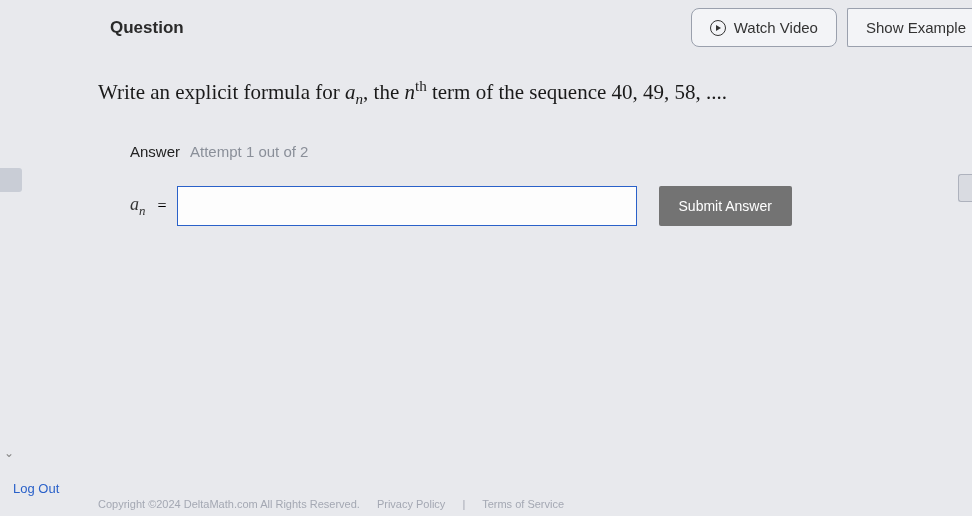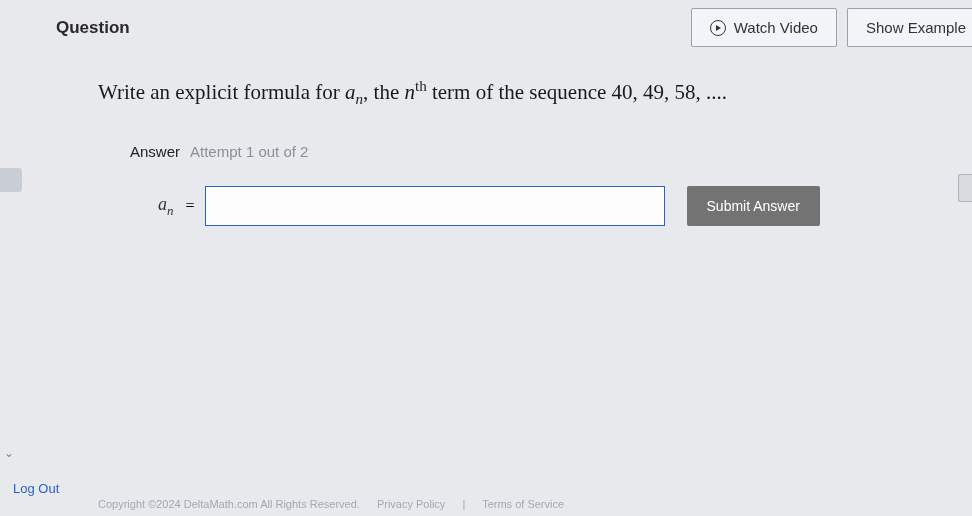--- a/index.html
+++ b/index.html
@@ -8,40 +8,40 @@
     background: #e8e9ed;
     width: 972px;
     height: 516px;
     overflow: hidden;
     position: relative;
   }
   .header-row {
     display: flex;
     align-items: center;
     justify-content: space-between;
-    padding: 8px 0 12px 56px;
+    padding: 8px 0 12px 110px;
   }
   .question-label {
     font-family: -apple-system, Arial, sans-serif;
     font-weight: 600;
     font-size: 17px;
     color: #2a2a2a;
   }
   .header-buttons {
     display: flex;
     gap: 10px;
   }
   .btn-outline {
     border: 1px solid #9aa0ad;
     background: #f3f4f7;
     padding: 10px 18px;
     font-family: -apple-system, Arial, sans-serif;
     font-size: 15px;
     color: #333;
-    border-radius: 2px;
+    border-radius: 8px;
     display: flex;
     align-items: center;
     gap: 8px;
     cursor: pointer;
   }
   .btn-outline.cut { border-right: none; border-radius: 2px 0 0 2px; padding-right: 6px;}
   .play-icon {
     width: 16px; height: 16px;
     border: 1.5px solid #333; border-radius: 50%;
     display: inline-flex; align-items: center; justify-content: center;
@@ -65,21 +65,21 @@
   .answer-block { padding: 0 40px 0 130px; }
   .answer-head {
     font-family: -apple-system, Arial, sans-serif;
     font-size: 15px;
     color: #222;
     margin-bottom: 26px;
   }
   .answer-head strong { font-weight: 400; margin-right: 10px; }
   .attempt { color: #8a8f99; }
   .input-row { display: flex; align-items: center; gap: 10px; }
-  .an-label { font-family: Georgia, serif; font-style: italic; font-size: 18px; color: #333; margin-right:2px;margin-left:28px;}
+  .an-label { font-family: Georgia, serif; font-style: italic; font-size: 18px; color: #333; margin-right:2px;}
   .answer-input {
     width: 460px; height: 40px;
     border: 1.5px solid #2a61c9;
     background: #fdfdfd;
     padding: 4px 8px;
     font-size: 16px;
     outline: none;
   }
   .submit-btn {
     background: #737373;

